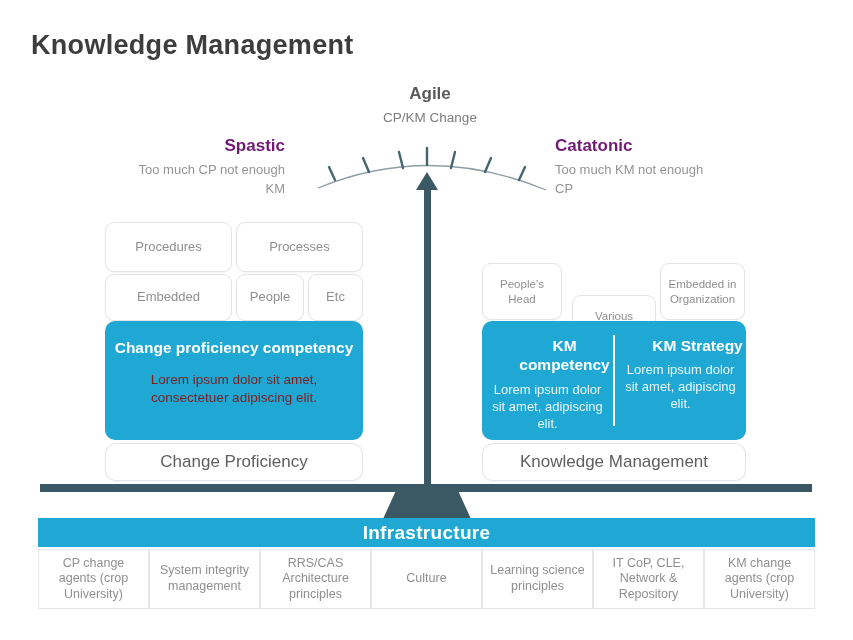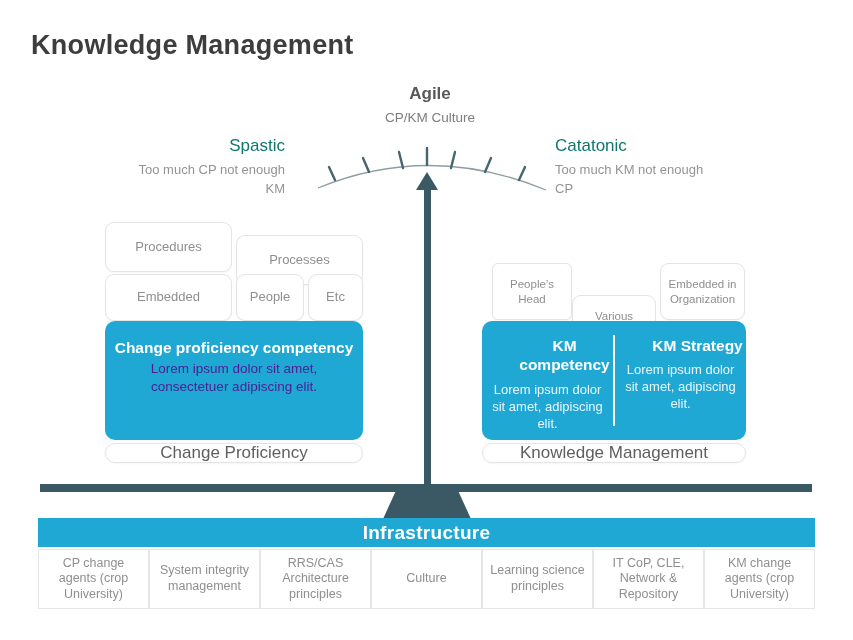--- a/index.html
+++ b/index.html
@@ -14,57 +14,57 @@
   .title{position:absolute;left:31px;top:30px;font-size:27px;font-weight:bold;color:#3d3d3d;letter-spacing:.3px;}
 
   .gauge-title{position:absolute;left:330px;top:84px;width:200px;text-align:center;
     font-size:17px;font-weight:bold;color:#595959;}
   .gauge-subtitle{position:absolute;left:330px;top:110px;width:200px;text-align:center;
     font-size:13.5px;color:#7d7d7d;}
 
   .side-label{position:absolute;top:136px;width:165px;}
   .side-label.left{left:120px;text-align:right;}
   .side-label.right{left:555px;text-align:left;}
-  .side-title{font-size:17px;font-weight:normal;color:#0f766e;}
+  .side-title{font-size:17px;font-weight:bold;color:#701a75;}
   .side-desc{margin-top:5px;font-size:13px;line-height:1.45;color:#949494;}
 
   .gauge-svg{position:absolute;left:315px;top:140px;}
 
   .needle{position:absolute;left:416px;top:172px;width:22px;height:312px;}
   .needle-head{width:0;height:0;margin:0 auto;border-left:11px solid transparent;
     border-right:11px solid transparent;border-bottom:18px solid var(--dark-teal);}
   .needle-shaft{width:7px;height:294px;margin:0 auto;background:var(--dark-teal);}
 
   .chip{position:absolute;background:#fff;border:1px solid #e4e4e4;border-radius:9px;
     display:flex;align-items:center;justify-content:center;text-align:center;
     color:#8f8f8f;font-size:13px;line-height:1.25;box-shadow:0 1px 2px rgba(0,0,0,.04);padding:2px 6px;}
   .chip.small{font-size:11.5px;}
 
   .chip-procedures{left:105px;top:222px;width:127px;height:50px;}
-  .chip-processes{left:236px;top:222px;width:127px;height:50px;margin-top:13px;}
+  .chip-processes{left:236px;top:222px;width:127px;height:50px;}
   .chip-practices{left:105px;top:274px;width:127px;height:47px;}
   .chip-people{left:236px;top:274px;width:68px;height:47px;}
   .chip-etc{left:308px;top:274px;width:55px;height:47px;}
 
-  .chip-peoples-head{left:492px;top:263px;width:80px;height:57px;border-radius:6px;}
+  .chip-peoples-head{left:482px;top:263px;width:80px;height:57px;}
   .chip-various-repositories{left:572px;top:263px;width:84px;height:57px;margin-top:32px;}
   .chip-embedded-org{left:660px;top:263px;width:85px;height:57px;text-align:center;}
 
   .card{position:absolute;background:var(--accent-blue);border-radius:10px;color:#fff;text-align:center;}
   .card-left{left:105px;top:321px;width:258px;height:119px;padding-top:17px;}
   .card-title{font-size:15.5px;font-weight:bold;line-height:1.25;}
-  .card-body{margin:3px auto 0;width:205px;font-size:13.5px;line-height:1.3;color:#4c1d95;}
+  .card-body{margin:14px auto 0;width:205px;font-size:13.5px;line-height:1.3;color:#7f1d1d;}
 
   .card-right{left:482px;top:321px;width:264px;height:119px;display:flex;}
   .km-col{flex:1;padding-top:15px;}
   .km-divider{width:2px;background:#fff;margin:14px 0;}
   .km-title{font-size:15.5px;font-weight:bold;line-height:1.25;padding-left:34px;}
   .km-body{margin:7px auto 0;width:114px;font-size:13px;line-height:1.3;color:#e9f6fb;}
 
-  .label-box{position:absolute;top:443px;height:20px;background:#fff;border:1px solid #e4e4e4;
+  .label-box{position:absolute;top:443px;height:38px;background:#fff;border:1px solid #e4e4e4;
     border-radius:11px;display:flex;align-items:center;justify-content:center;
     color:#5f5f5f;font-size:17px;box-shadow:0 1px 2px rgba(0,0,0,.04);}
   .label-left{left:105px;width:258px;}
   .label-right{left:482px;width:264px;}
 
   .beam{position:absolute;left:40px;top:484px;width:772px;height:8px;background:var(--dark-teal);}
   .fulcrum{position:absolute;left:383px;top:492px;width:88px;height:27px;background:var(--dark-teal);
     clip-path:polygon(14% 0,86% 0,100% 100%,0 100%);}
 
   .infra-bar{position:absolute;left:38px;top:518px;width:777px;height:29px;background:var(--accent-blue);
@@ -77,21 +77,21 @@
     justify-content:center;text-align:center;color:#8f8f8f;font-size:12.5px;line-height:1.25;padding:3px 6px;}
 </style>
 </head>
 <body>
 
 <div class="slide">
 
   <h1 class="title">Knowledge Management</h1>
 
   <div class="gauge-title">Agile</div>
-  <div class="gauge-subtitle">CP/KM Culture</div>
+  <div class="gauge-subtitle">CP/KM Change</div>
 
   <div class="side-label left">
     <div class="side-title">Spastic</div>
     <div class="side-desc">Too much CP not enough KM</div>
   </div>
 
   <div class="side-label right">
     <div class="side-title">Catatonic</div>
     <div class="side-desc">Too much KM not enough CP</div>
   </div>

